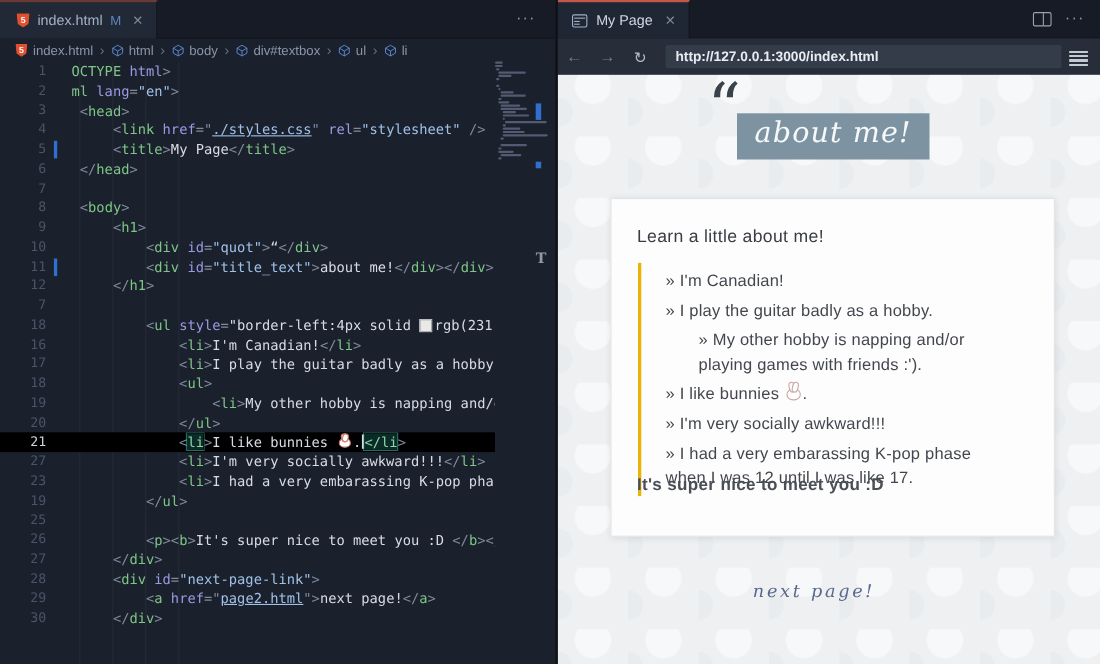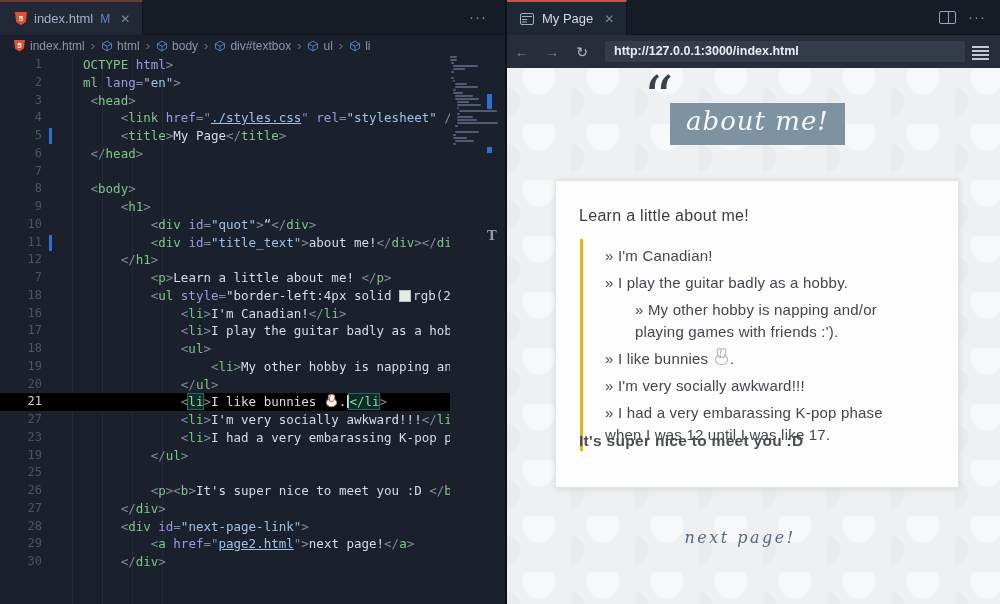--- a/index.html
+++ b/index.html
@@ -22,21 +22,21 @@
   .bc-item{display:inline-flex;align-items:center;gap:4px;cursor:pointer}
   .bc-cube{display:inline-flex;margin-top:1px}
 
   .code{position:absolute;top:56px;left:0;width:450px;bottom:0;overflow:hidden;font-family:"DejaVu Sans Mono","Liberation Mono",monospace;font-size:12.5px;line-height:17.75px}
   .guide{position:absolute;top:0;bottom:0;width:1px;background:rgba(160,175,205,.07)}
   .row{position:relative;height:17.75px;white-space:pre}
   .row.cur{background:#000000}
   .num{position:absolute;left:0;top:0;width:42px;text-align:right;color:#4a5468;font-size:12px}
   .row.cur .num{color:#ced4e0}
   .modbar{position:absolute;left:49px;top:1px;width:3px;height:16px;background:#2e6fd0}
-  .line{display:block;margin-left:83px;height:100%;overflow:hidden;color:#d6dbe4}
+  .line{display:block;margin-left:65px;height:100%;overflow:hidden;color:#d6dbe4}
   .tk-tag{color:#7ec687}
   .tk-attr{color:#999ae3}
   .tk-val{color:#9fc0e8}
   .tk-link{color:#9fc0e8;text-decoration:underline}
   .tk-punct{color:#7f8a9c}
   .tk-txt{color:#d6dbe4}
   .tk-match{background:rgba(40,155,140,.28);box-shadow:0 0 0 1px rgba(70,195,175,.55);color:#8fd3a8}
   .tk-swatch{display:inline-block;width:10px;height:10px;background:#e9e9e6;outline:1px solid #b9bcc0;margin:0 3px -1px 1px}
   .caret{display:inline-block;width:2px;height:13px;background:#d2d8e2;vertical-align:-2px;margin:0 0 0 1px}
 
@@ -154,21 +154,21 @@
           <div class="row"><span class="num">3</span><span class="line"><span class="tk-punct"> &lt;</span><span class="tk-tag">head</span><span class="tk-punct">&gt;</span></span></div>
           <div class="row"><span class="num">4</span><span class="line"><span class="tk-punct">     &lt;</span><span class="tk-tag">link </span><span class="tk-attr">href</span><span class="tk-punct">="</span><span class="tk-link">./styles.css</span><span class="tk-punct">" </span><span class="tk-attr">rel</span><span class="tk-punct">=</span><span class="tk-val">"stylesheet"</span><span class="tk-punct"> /&gt;</span></span></div>
           <div class="row"><span class="num">5</span><span class="modbar"></span><span class="line"><span class="tk-punct">     &lt;</span><span class="tk-tag">title</span><span class="tk-punct">&gt;</span><span class="tk-txt">My Page</span><span class="tk-punct">&lt;/</span><span class="tk-tag">title</span><span class="tk-punct">&gt;</span></span></div>
           <div class="row"><span class="num">6</span><span class="line"><span class="tk-punct"> &lt;/</span><span class="tk-tag">head</span><span class="tk-punct">&gt;</span></span></div>
           <div class="row"><span class="num">7</span><span class="line"></span></div>
           <div class="row"><span class="num">8</span><span class="line"><span class="tk-punct"> &lt;</span><span class="tk-tag">body</span><span class="tk-punct">&gt;</span></span></div>
           <div class="row"><span class="num">9</span><span class="line"><span class="tk-punct">     &lt;</span><span class="tk-tag">h1</span><span class="tk-punct">&gt;</span></span></div>
           <div class="row"><span class="num">10</span><span class="line"><span class="tk-punct">         &lt;</span><span class="tk-tag">div </span><span class="tk-attr">id</span><span class="tk-punct">=</span><span class="tk-val">"quot"</span><span class="tk-punct">&gt;</span><span class="tk-txt">“</span><span class="tk-punct">&lt;/</span><span class="tk-tag">div</span><span class="tk-punct">&gt;</span></span></div>
           <div class="row"><span class="num">11</span><span class="modbar"></span><span class="line"><span class="tk-punct">         &lt;</span><span class="tk-tag">div </span><span class="tk-attr">id</span><span class="tk-punct">=</span><span class="tk-val">"title_text"</span><span class="tk-punct">&gt;</span><span class="tk-txt">about me!</span><span class="tk-punct">&lt;/</span><span class="tk-tag">div</span><span class="tk-punct">&gt;&lt;/</span><span class="tk-tag">div</span><span class="tk-punct">&gt;</span></span></div>
           <div class="row"><span class="num">12</span><span class="line"><span class="tk-punct">     &lt;/</span><span class="tk-tag">h1</span><span class="tk-punct">&gt;</span></span></div>
-          <div class="row"><span class="num">7</span><span class="line"><span class="tk-punct">         &lt;</span><span class="tk-tag">p</span><span class="tk-punct">&gt;</span><span class="tk-txt">Learn a little about me! </span><span class="tk-punct">&lt;/</span><span class="tk-tag">p</span><span class="tk-punct">&gt;</span></span></div>
+          <div class="row"><span class="num">7</span></div>
           <div class="row"><span class="num">18</span><span class="line"><span class="tk-punct">         &lt;</span><span class="tk-tag">ul </span><span class="tk-attr">style</span><span class="tk-punct">=</span><span class="tk-txt">"border-left:4px solid </span><span class="tk-swatch"></span><span class="tk-txt">rgb(231,</span></span></div>
           <div class="row"><span class="num">16</span><span class="line"><span class="tk-punct">             &lt;</span><span class="tk-tag">li</span><span class="tk-punct">&gt;</span><span class="tk-txt">I'm Canadian!</span><span class="tk-punct">&lt;/</span><span class="tk-tag">li</span><span class="tk-punct">&gt;</span></span></div>
           <div class="row"><span class="num">17</span><span class="line"><span class="tk-punct">             &lt;</span><span class="tk-tag">li</span><span class="tk-punct">&gt;</span><span class="tk-txt">I play the guitar badly as a hobby.</span></span></div>
           <div class="row"><span class="num">18</span><span class="line"><span class="tk-punct">             &lt;</span><span class="tk-tag">ul</span><span class="tk-punct">&gt;</span></span></div>
           <div class="row"><span class="num">19</span><span class="line"><span class="tk-punct">                 &lt;</span><span class="tk-tag">li</span><span class="tk-punct">&gt;</span><span class="tk-txt">My other hobby is napping and/or playing games with friends :').</span></span></div>
           <div class="row"><span class="num">20</span><span class="line"><span class="tk-punct">             &lt;/</span><span class="tk-tag">ul</span><span class="tk-punct">&gt;</span></span></div>
           <div class="row cur"><span class="num">21</span><span class="line"><span class="tk-punct">             &lt;</span><span class="tk-match">li</span><span class="tk-punct">&gt;</span><span class="tk-txt">I like bunnies </span><span class="bunny sm"></span><span class="tk-txt">.</span><span class="caret"></span><span class="tk-match">&lt;/li</span><span class="tk-punct">&gt;</span></span></div>
           <div class="row"><span class="num">27</span><span class="line"><span class="tk-punct">             &lt;</span><span class="tk-tag">li</span><span class="tk-punct">&gt;</span><span class="tk-txt">I'm very socially awkward!!!</span><span class="tk-punct">&lt;/</span><span class="tk-tag">li</span><span class="tk-punct">&gt;</span></span></div>
           <div class="row"><span class="num">23</span><span class="line"><span class="tk-punct">             &lt;</span><span class="tk-tag">li</span><span class="tk-punct">&gt;</span><span class="tk-txt">I had a very embarassing K-pop phase when I was 12 until I was like 17.</span></span></div>
           <div class="row"><span class="num">19</span><span class="line"><span class="tk-punct">         &lt;/</span><span class="tk-tag">ul</span><span class="tk-punct">&gt;</span></span></div>

